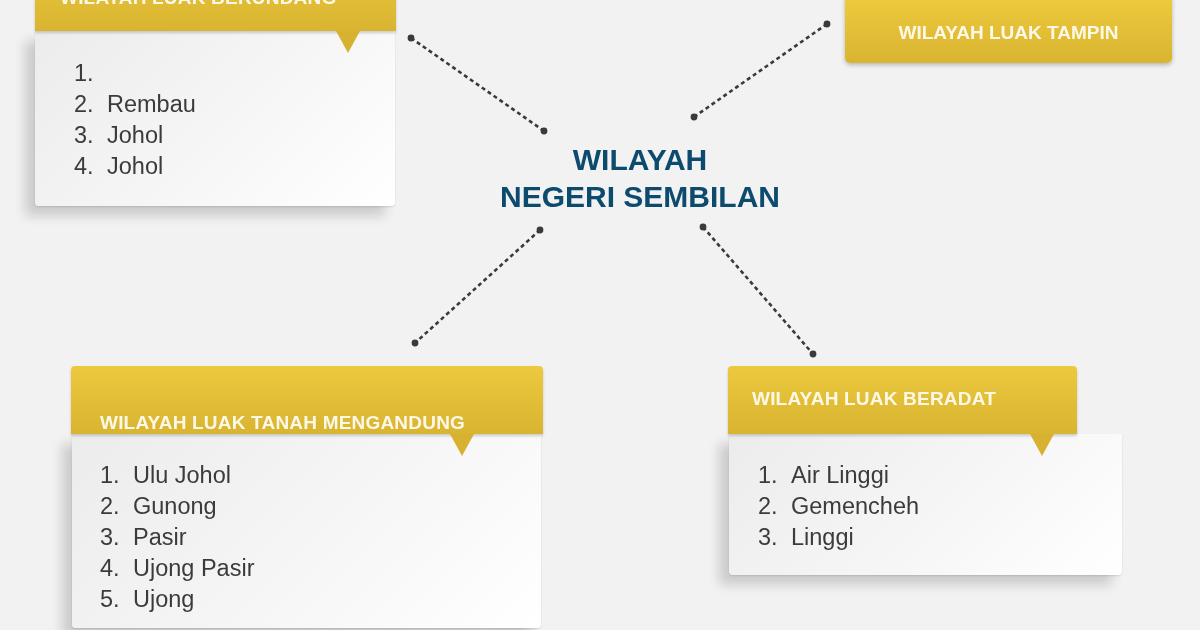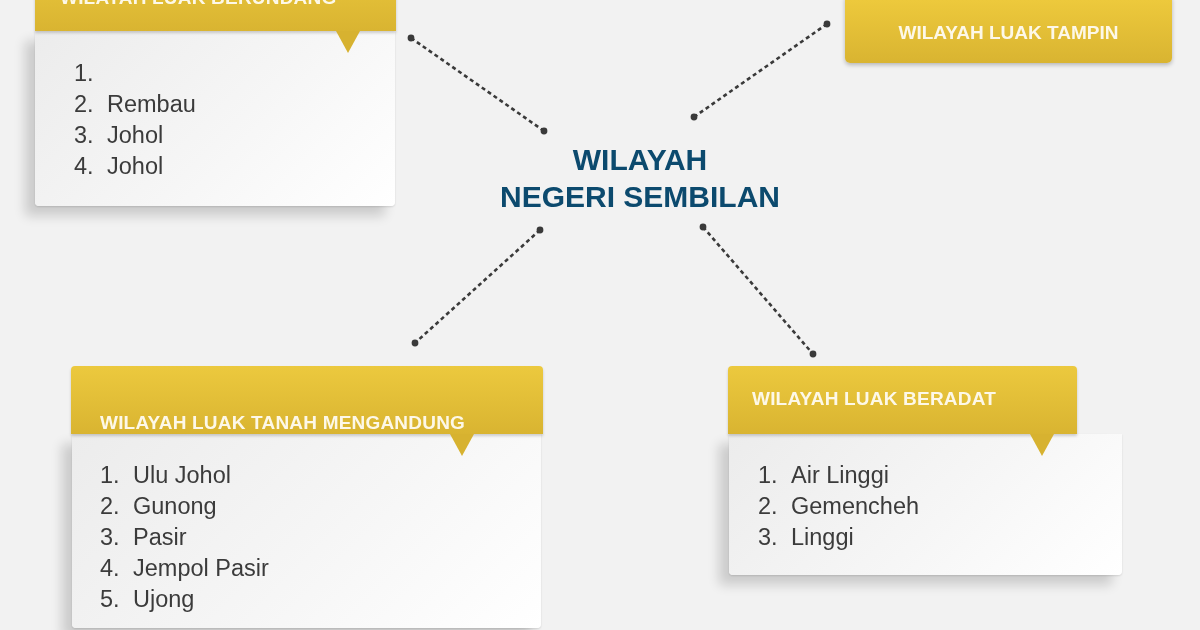--- a/index.html
+++ b/index.html
@@ -149,21 +149,21 @@
       <li>
           <span class="num">2.</span>
           <span class="txt">Gunong</span>
         </li>
       <li>
           <span class="num">3.</span>
           <span class="txt">Pasir</span>
         </li>
       <li>
           <span class="num">4.</span>
-          <span class="txt">Jempol Pasir</span>
+          <span class="txt">Ujong Pasir</span>
         </li>
       <li>
           <span class="num">5.</span>
           <span class="txt">Ujong</span>
         </li>
     </ul>
   </div>
 </div>
 
 <div class="card" style="left:0;top:0;">

